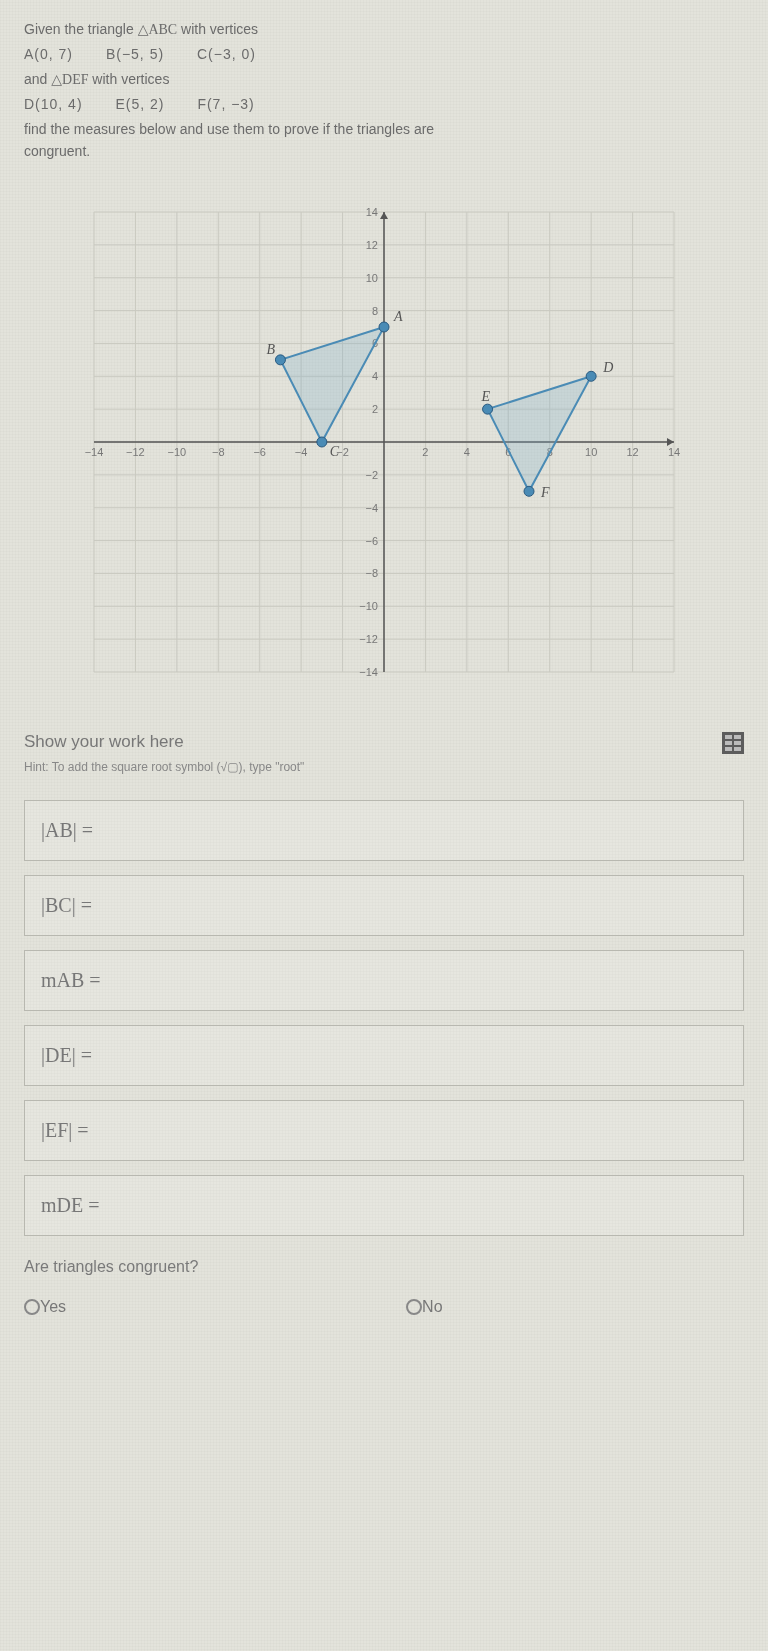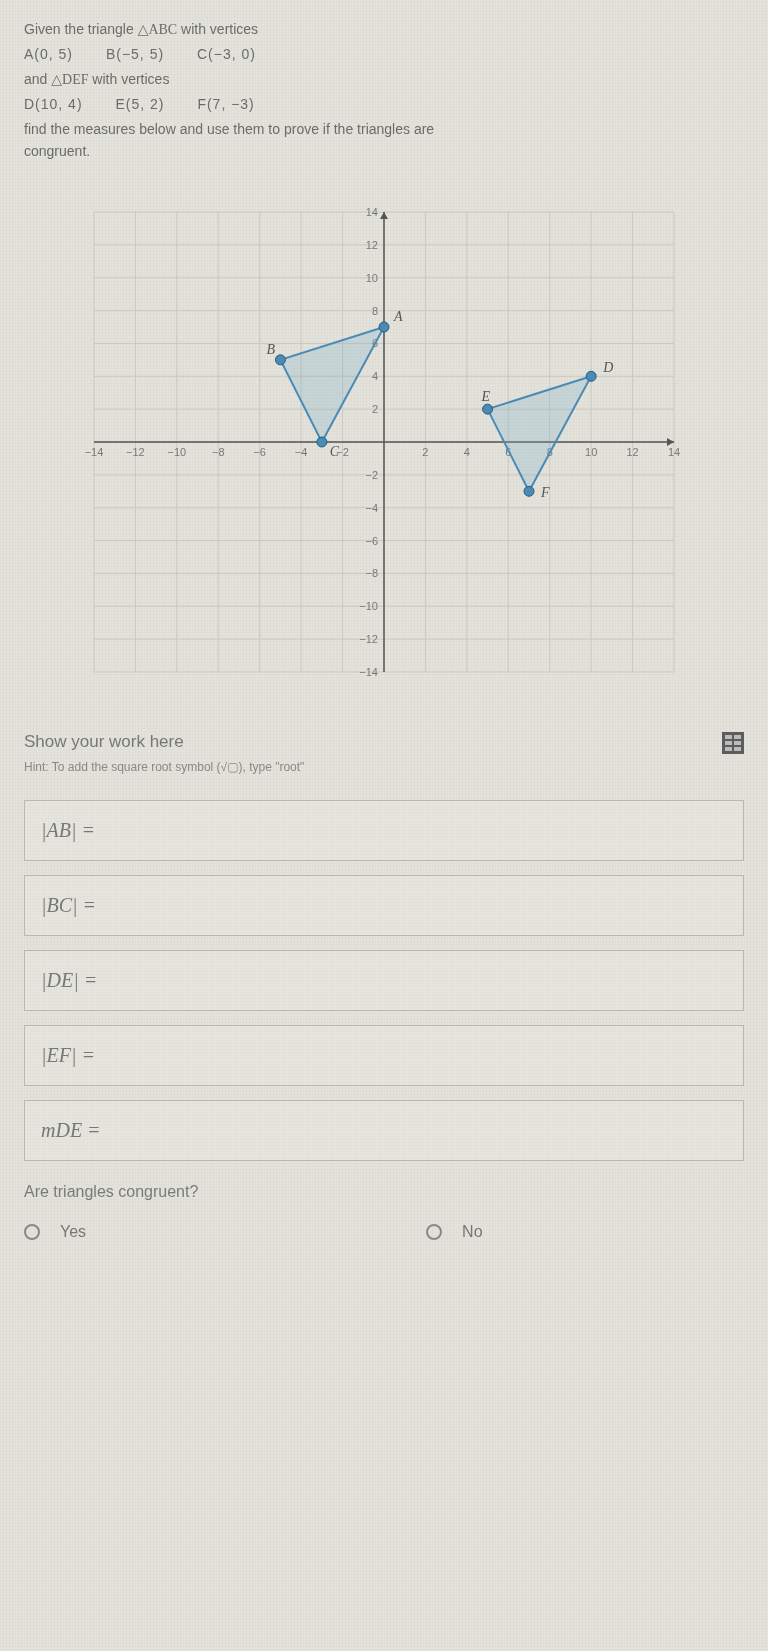--- a/index.html
+++ b/index.html
@@ -26,44 +26,43 @@
     gap: 2px; padding: 3px;
   }
   .calc-icon i { background:#bbb; display:block; }
   .inputs { margin-top: 26px; }
   .input-row {
     border: 1px solid #b8b8b0;
     background: rgba(255,255,255,0.12);
     padding: 18px 16px;
     margin-bottom: 14px;
     font-size: 20px;
-    font-style: italic;
     color: #777;
     font-family: "Times New Roman", serif;
   }
   .question { font-size: 16px; color: #7a7a7a; margin-top: 22px; }
   .radio-row { display: flex; gap: 340px; margin-top: 22px; align-items: center; }
-  .radio-opt { display: flex; align-items: center; gap: 20px; font-size: 16px; color: #777; }
+  .radio-opt { display: flex; align-items: center; gap: 0; font-size: 16px; color: #777; }
   .radio-circle {
     width: 16px; height: 16px; border: 2px solid #888; border-radius: 50%;
     background: transparent; display: inline-block;
   }
   .tri { font-family: "Times New Roman", serif; }
   .tick-label { font-family: Arial; font-size: 11px; fill: #777; }
   .pt-label { font-family: "Times New Roman", serif; font-size: 14px; font-style: italic; fill: #555; }
 </style>
 </head>
 <body>
 
 <div class="problem-text">
   <div>
     <span>Given the triangle </span><span class="tri">△ABC</span><span> with vertices</span>
   </div>
   <div class="coords">
-    <span>A(0, 5)</span>
+    <span>A(0, 7)</span>
     <span>B(−5, 5)</span>
     <span>C(−3, 0)</span>
   </div>
   <div>
     <span>and </span><span class="tri">△DEF</span><span> with vertices</span>
   </div>
   <div class="coords">
     <span>D(10, 4)</span>
     <span>E(5, 2)</span>
     <span>F(7, −3)</span>
@@ -162,20 +161,21 @@
       <i></i>
       <i></i>
     </div>
   <div class="work-header">Show your work here</div>
 </div>
 <div class="hint">Hint: To add the square root symbol (√▢), type "root"</div>
 
 <div class="inputs">
   <div class="input-row"><span>|AB| =</span></div>
   <div class="input-row"><span>|BC| =</span></div>
+  <div class="input-row"><span>mAB =</span></div>
   <div class="input-row"><span>|DE| =</span></div>
   <div class="input-row"><span>|EF| =</span></div>
   <div class="input-row"><span>mDE =</span></div>
 </div>
 
 <div class="question">Are triangles congruent?</div>
 
 <div class="radio-row">
   <div class="radio-opt">
     <span class="radio-circle"></span>

